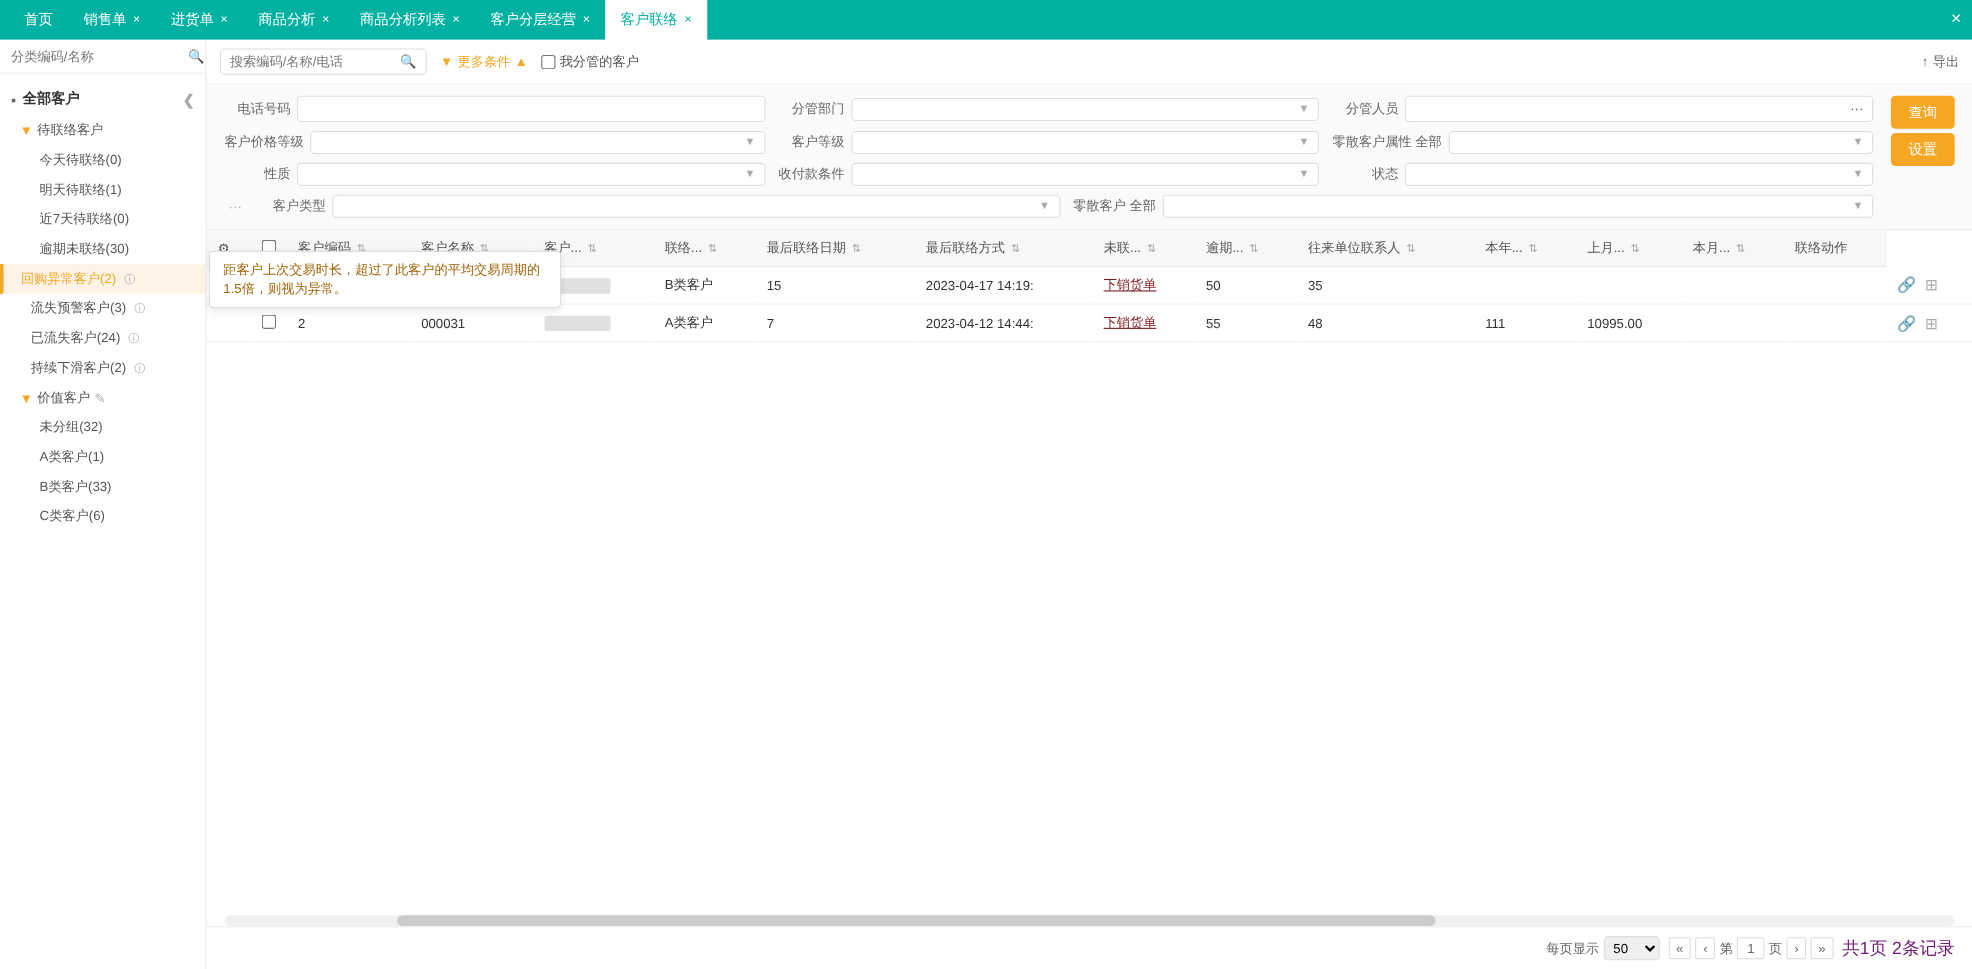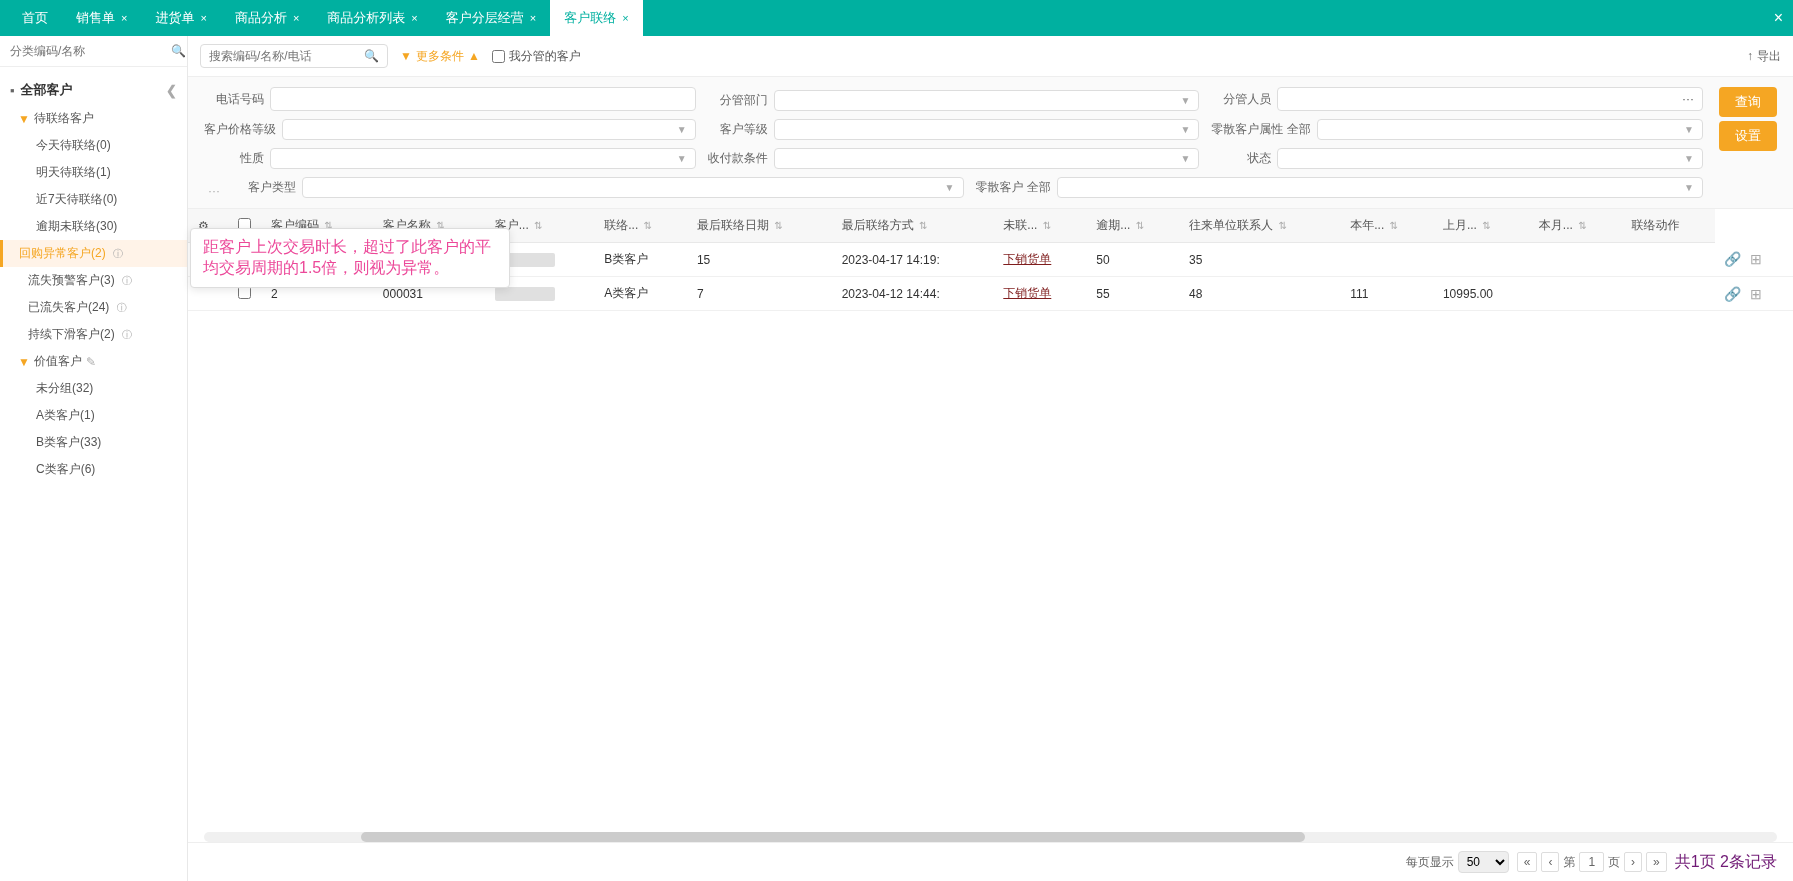--- a/index.html
+++ b/index.html
@@ -60,21 +60,21 @@
     .tree-item {
       padding: 5px 10px 5px 28px; color: #555; cursor: pointer; font-size: 12px;
     }
     .tree-item.active { background: #fff3e8; color: #f5a623; border-left: 3px solid #f5a623; }
     .tree-item .info-icon { color: #aaa; margin-left: 4px; font-size: 10px; }
 
     
     .tooltip-box {
       position: absolute; left: 190px; top: 228px; background: #fff;
       border: 1px solid #ddd; padding: 8px 12px; border-radius: 4px; z-index: 100;
-      max-width: 320px; font-size: 16px; color: #ec4899; box-shadow: 0 2px 8px rgba(0,0,0,0.1);
+      max-width: 320px; font-size: 12px; color: #a16207; box-shadow: 0 2px 8px rgba(0,0,0,0.1);
     }
 
     
     .content-area {
       flex: 1; display: flex; flex-direction: column; overflow: hidden; background: #fff;
     }
 
     
     .filter-bar {
       display: flex; align-items: center; padding: 8px 12px; border-bottom: 1px solid #eee;
@@ -97,21 +97,21 @@
     .export-btn {
       margin-left: auto; display: flex; align-items: center; gap: 4px;
       color: #666; cursor: pointer; font-size: 12px;
     }
 
     
     .filter-form {
       background: #fafafa; border-bottom: 1px solid #eee; padding: 10px 16px;
     }
     .filter-row {
-      display: flex; align-items: flex-end; gap: 12px; margin-bottom: 8px;
+      display: flex; align-items: center; gap: 12px; margin-bottom: 8px;
     }
     .filter-row:last-child { margin-bottom: 0; }
     .filter-cell {
       display: flex; align-items: center; flex: 1; gap: 6px;
     }
     .filter-label { color: #666; white-space: nowrap; font-size: 12px; min-width: 60px; text-align: right; }
     .filter-select {
       flex: 1; border: 1px solid #ddd; border-radius: 4px; padding: 4px 8px;
       background: #fff; font-size: 12px; color: #555; display: flex; align-items: center;
       justify-content: space-between; cursor: pointer; min-width: 140px;

